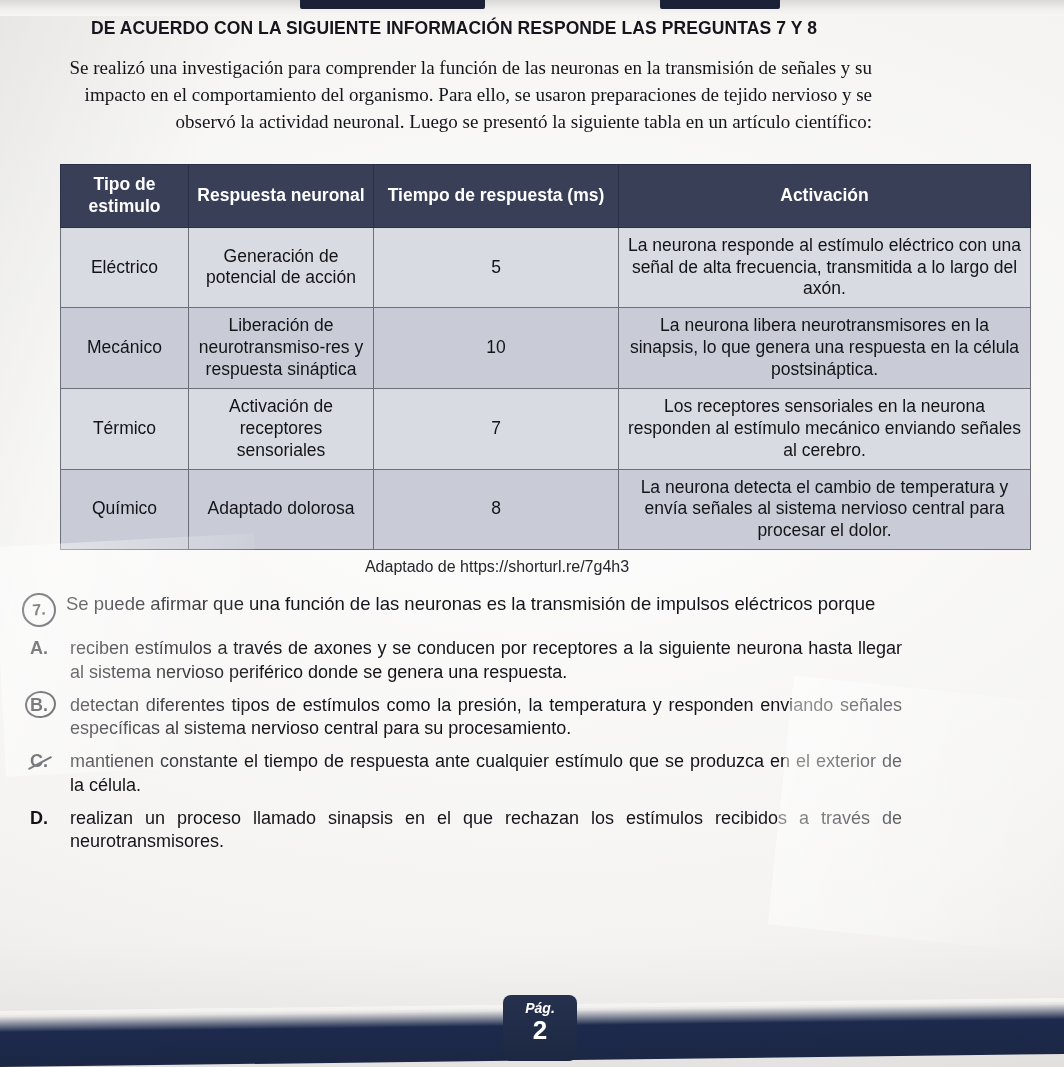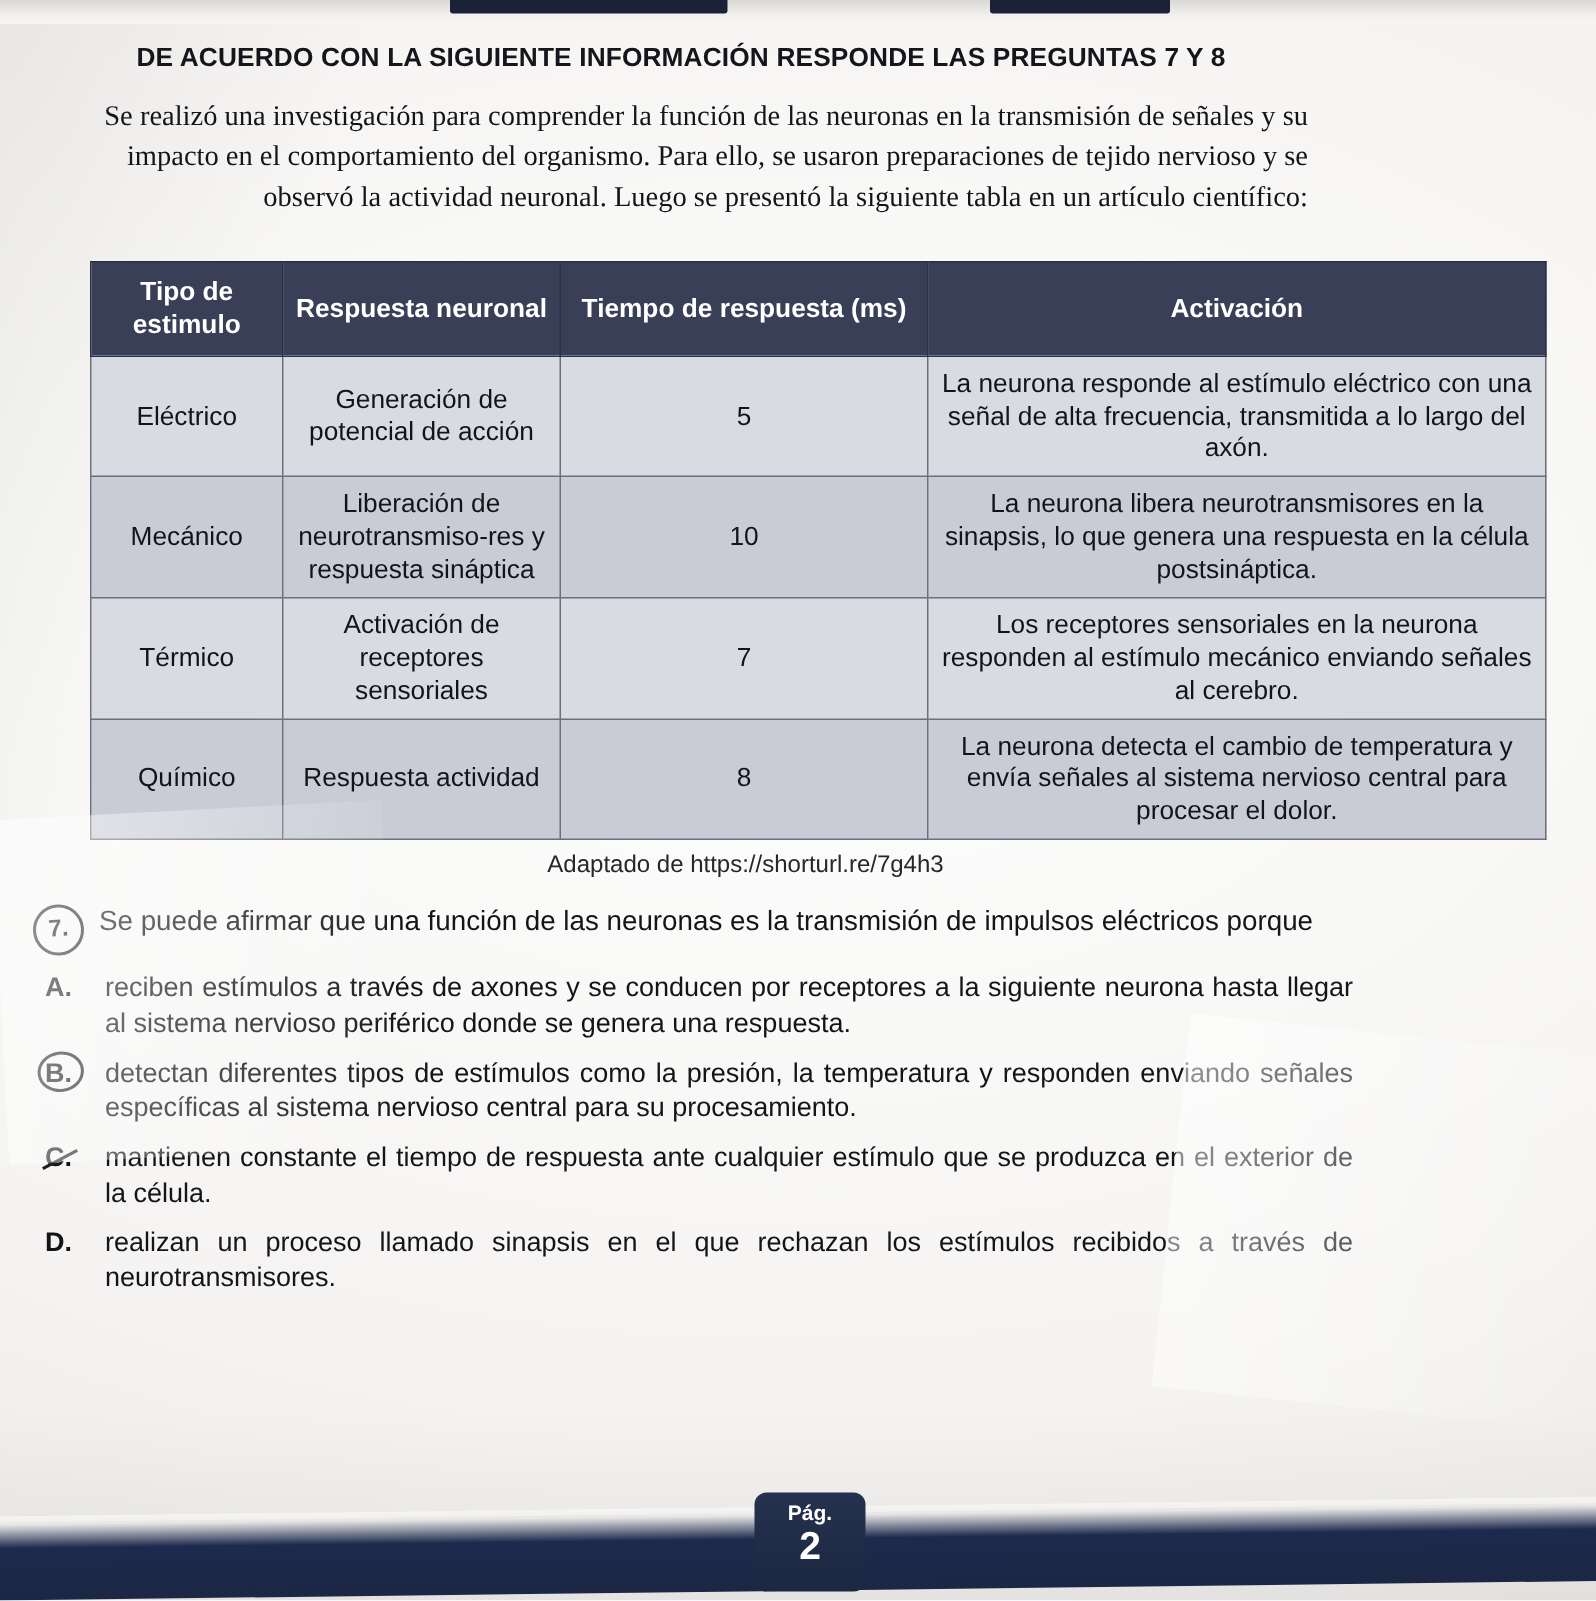--- a/index.html
+++ b/index.html
@@ -61,21 +61,21 @@
   .bottom-band::after {
     content: "";
     position: absolute;
     left: 0; right: 0; top: 0;
     height: 4px;
     background: rgba(255,255,255,0.35);
   }
 
   .content {
     position: absolute;
-    top: 14px;
+    top: 4px;
     left: 0;
     width: 908px;
   }
 
   .head-title {
     text-align: center;
     font-weight: bold;
     font-size: 17.5px;
     letter-spacing: 0.1px;
     margin: 14px 0 16px 0;
@@ -231,20 +231,21 @@
     border-radius: 8px;
     color: #ffffff;
     text-align: center;
     padding-top: 6px;
     box-sizing: border-box;
   }
   .page-badge .lbl {
     font-size: 14px;
     font-weight: bold;
     line-height: 1.05;
+    font-style: italic;
   }
   .page-badge .num {
     font-size: 26px;
     font-weight: bold;
     line-height: 1.1;
   }
 
   
   .glare {
     position: absolute;
@@ -302,21 +303,21 @@
             <td>La neurona libera neurotransmisores en la sinapsis, lo que genera una respuesta en la célula postsináptica.</td>
           </tr>
           <tr>
             <td>Térmico</td>
             <td>Activación de receptores sensoriales</td>
             <td>7</td>
             <td>Los receptores sensoriales en la neurona responden al estímulo mecánico enviando señales al cerebro.</td>
           </tr>
           <tr>
             <td>Químico</td>
-            <td>Respuesta actividad</td>
+            <td>Adaptado dolorosa</td>
             <td>8</td>
             <td>La neurona detecta el cambio de temperatura y envía señales al sistema nervioso central para procesar el dolor.</td>
           </tr>
         </tbody>
       </table>
       <div class="source">Adaptado de https://shorturl.re/7g4h3</div>
     </div>
 
     <div class="question">
       <div class="q-num">7.</div>

